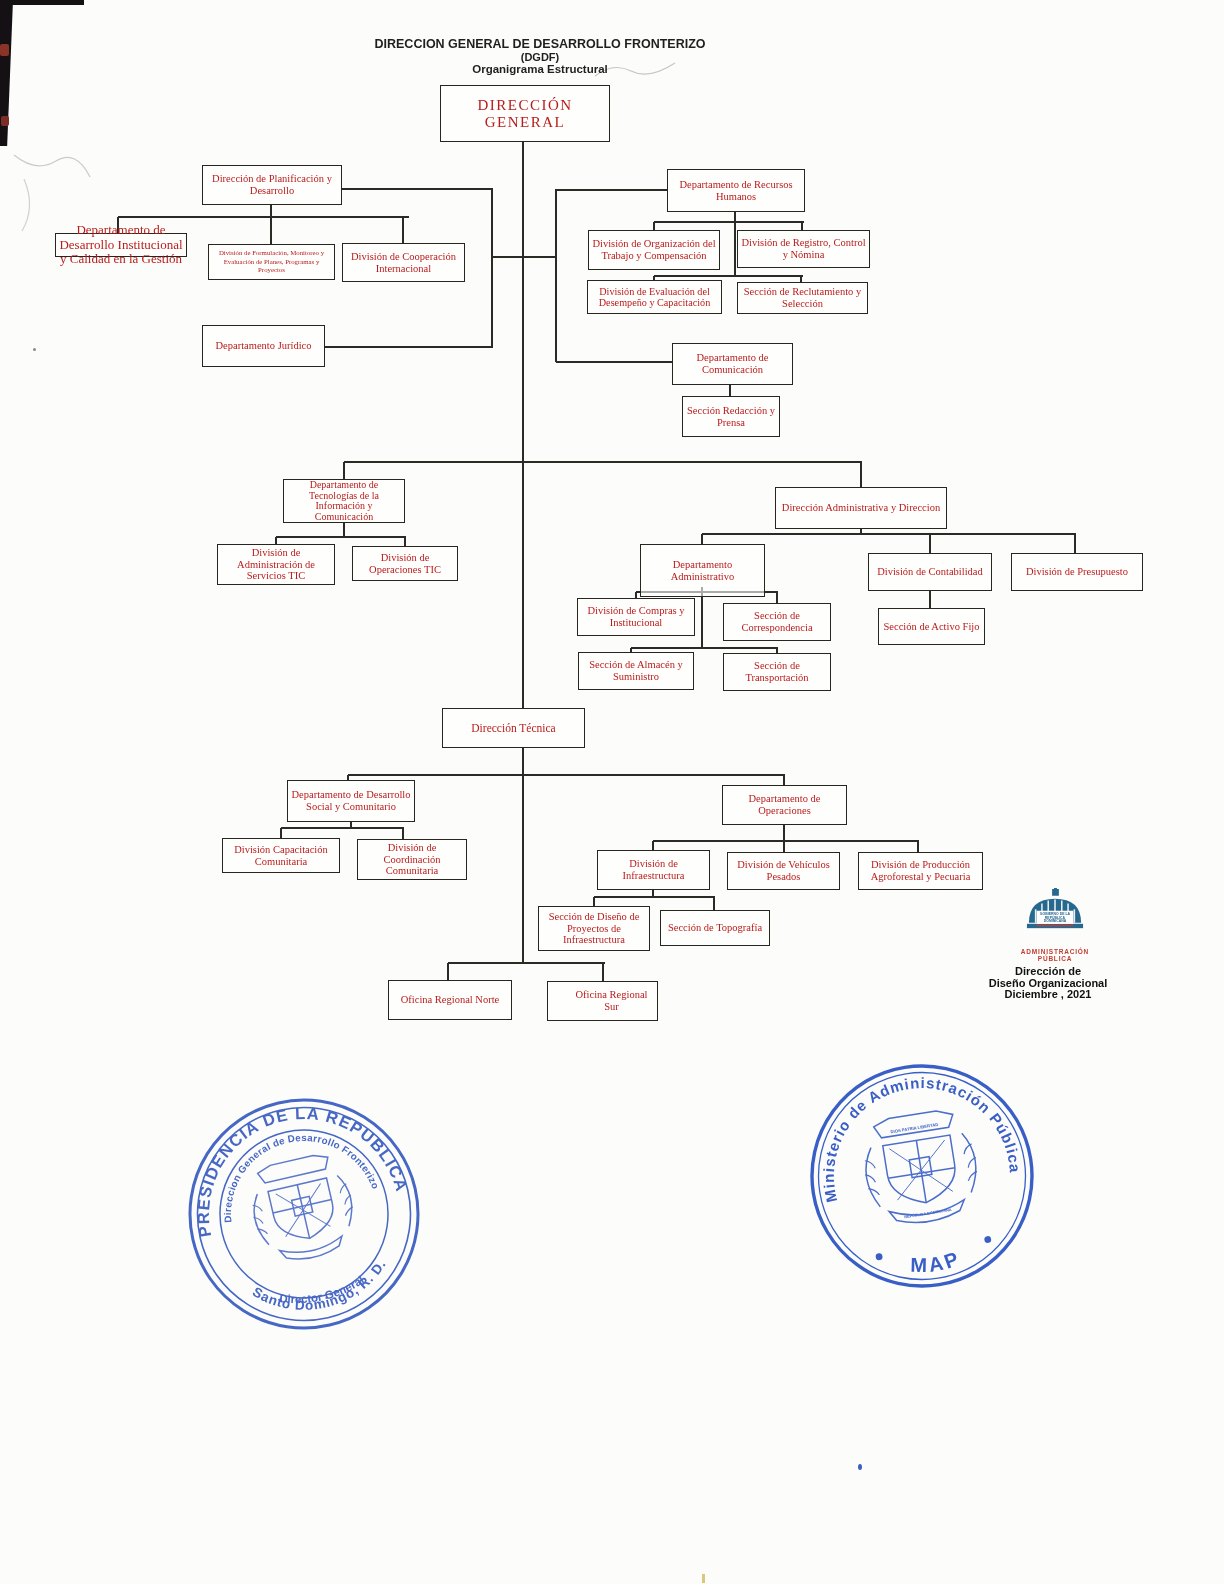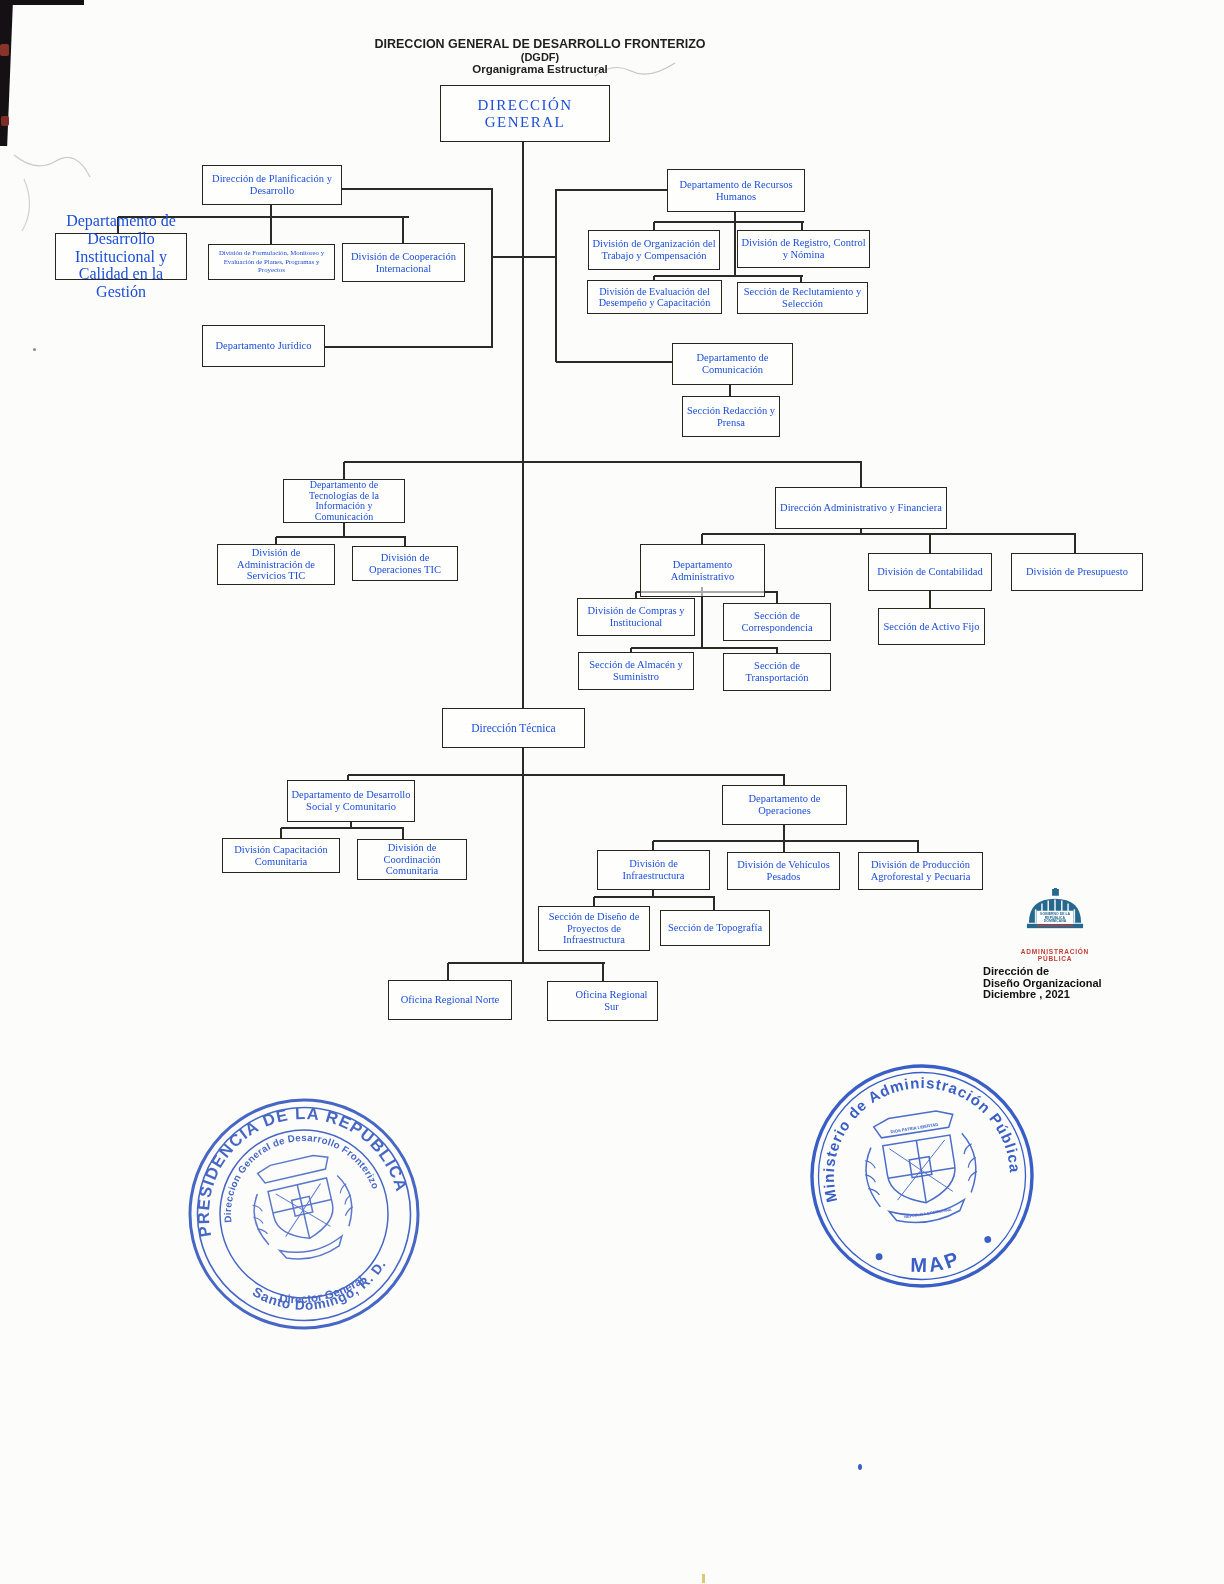--- a/index.html
+++ b/index.html
@@ -7,28 +7,28 @@
         font-family:"Liberation Serif",serif;color:#1e1e1a;}
   
   .hdr{position:absolute;left:340px;top:38px;width:400px;text-align:center;
        font-family:"Liberation Sans",sans-serif;font-weight:bold;color:#1f1f1d;}
   .hdr .l1{font-size:12.5px;line-height:1.05;}
   .hdr .l2{font-size:11px;line-height:1.1;}
   .hdr .l3{font-size:11.5px;line-height:1.1;}
   
   .box{position:absolute;box-sizing:border-box;border:1.5px solid #26261f;background:rgba(255,255,255,0.6);
        display:flex;align-items:center;justify-content:center;text-align:center;
-       font-size:10.5px;line-height:1.12;padding:1px 3px;color:#1d4ed8;}
+       font-size:10.5px;line-height:1.12;padding:1px 3px;color:#b91c1c;}
   .hl,.vl{position:absolute;background:#2b2b26;}
   .hl{height:2px;} .vl{width:2px;}
   
   .maplogo{position:absolute;left:1002px;top:888px;width:106px;text-align:center;}
   .maplogo .red{font-family:"Liberation Sans",sans-serif;font-weight:bold;font-size:6.5px;
                 letter-spacing:0.8px;color:#c23b33;line-height:1.15;}
-  .caption{position:absolute;left:983px;top:966px;width:130px;text-align:left;
+  .caption{position:absolute;left:983px;top:966px;width:130px;text-align:center;
            font-family:"Liberation Sans",sans-serif;font-weight:bold;font-size:11px;
            line-height:1.06;color:#111;}
   
   .stamp{position:absolute;}
   .stamp svg{display:block;}
   
   .art{position:absolute;}
 </style>
 </head>
 <body>
@@ -112,35 +112,35 @@
       <div class="vl" style="left: 917px; top: 841px; height: 12px;"></div>
       <div class="vl" style="left: 652px; top: 890px; height: 8px;"></div>
       <div class="hl" style="left: 594px; top: 896px; width: 121px;"></div>
       <div class="vl" style="left: 593px; top: 897px; height: 10px;"></div>
       <div class="vl" style="left: 713px; top: 897px; height: 14px;"></div>
       <div class="hl" style="left: 448px; top: 962px; width: 157px;"></div>
       <div class="vl" style="left: 447px; top: 963px; height: 18px;"></div>
       <div class="vl" style="left: 602px; top: 963px; height: 19px;"></div>
       <div class="box" style="left: 440px; top: 85px; width: 170px; height: 57px; font-size: 15px; letter-spacing: 1.5px;">DIRECCIÓN GENERAL</div>
       <div class="box" style="left: 202px; top: 165px; width: 140px; height: 40px;">Dirección de Planificación y Desarrollo</div>
-      <div class="box" style="left: 55px; top: 233px; width: 132px; height: 47px; font-size: 16px;">Departamento de Desarrollo Institucional y Calidad en la Gestión</div>
+      <div class="box" style="left: 55px; top: 233px; width: 132px; height: 24px; font-size: 13px;">Departamento de Desarrollo Institucional y Calidad en la Gestión</div>
       <div class="box" style="left: 208px; top: 244px; width: 127px; height: 36px; font-size: 6.8px; line-height: 1.25;">División de Formulación, Monitoreo y Evaluación de Planes, Programas y Proyectos</div>
       <div class="box" style="left: 342px; top: 243px; width: 123px; height: 39px;">División de Cooperación Internacional</div>
       <div class="box" style="left: 202px; top: 325px; width: 123px; height: 42px;">Departamento Jurídico</div>
       <div class="box" style="left: 667px; top: 169px; width: 138px; height: 43px;">Departamento de Recursos Humanos</div>
       <div class="box" style="left: 588px; top: 230px; width: 132px; height: 40px;">División de Organización del Trabajo y Compensación</div>
       <div class="box" style="left: 737px; top: 230px; width: 133px; height: 38px;">División de Registro, Control y Nómina</div>
       <div class="box" style="left: 587px; top: 280px; width: 135px; height: 34px; font-size: 10.2px;">División de Evaluación del Desempeño y Capacitación</div>
       <div class="box" style="left: 737px; top: 282px; width: 131px; height: 32px;">Sección de Reclutamiento y Selección</div>
       <div class="box" style="left: 672px; top: 343px; width: 121px; height: 42px;">Departamento de Comunicación</div>
       <div class="box" style="left: 682px; top: 396px; width: 98px; height: 41px;">Sección Redacción y Prensa</div>
       <div class="box" style="left: 283px; top: 479px; width: 122px; height: 44px; font-size: 10px; line-height: 1.05;">Departamento de Tecnologías de la Información y Comunicación</div>
       <div class="box" style="left: 217px; top: 544px; width: 118px; height: 41px;">División de Administración de Servicios TIC</div>
       <div class="box" style="left: 352px; top: 546px; width: 106px; height: 35px;">División de Operaciones TIC</div>
-      <div class="box" style="left: 775px; top: 487px; width: 172px; height: 42px;">Dirección Administrativo y Financiera</div>
+      <div class="box" style="left: 775px; top: 487px; width: 172px; height: 42px;">Dirección Administrativa y Direccion</div>
       <div class="box" style="left: 640px; top: 544px; width: 125px; height: 53px;">Departamento Administrativo</div>
       <div class="box" style="left: 868px; top: 553px; width: 124px; height: 38px;">División de Contabilidad</div>
       <div class="box" style="left: 1011px; top: 553px; width: 132px; height: 38px;">División de Presupuesto</div>
       <div class="box" style="left: 577px; top: 598px; width: 118px; height: 38px;">División de Compras y Institucional</div>
       <div class="box" style="left: 723px; top: 603px; width: 108px; height: 38px;">Sección de Correspondencia</div>
       <div class="box" style="left: 878px; top: 608px; width: 107px; height: 37px;">Sección de Activo Fijo</div>
       <div class="box" style="left: 578px; top: 652px; width: 116px; height: 38px;">Sección de Almacén y Suministro</div>
       <div class="box" style="left: 723px; top: 653px; width: 108px; height: 38px;">Sección de Transportación</div>
       <div class="box" style="left: 442px; top: 708px; width: 143px; height: 40px; font-size: 11.5px;">Dirección Técnica</div>
       <div class="box" style="left: 287px; top: 780px; width: 128px; height: 42px;">Departamento de Desarrollo Social y Comunitario</div>

